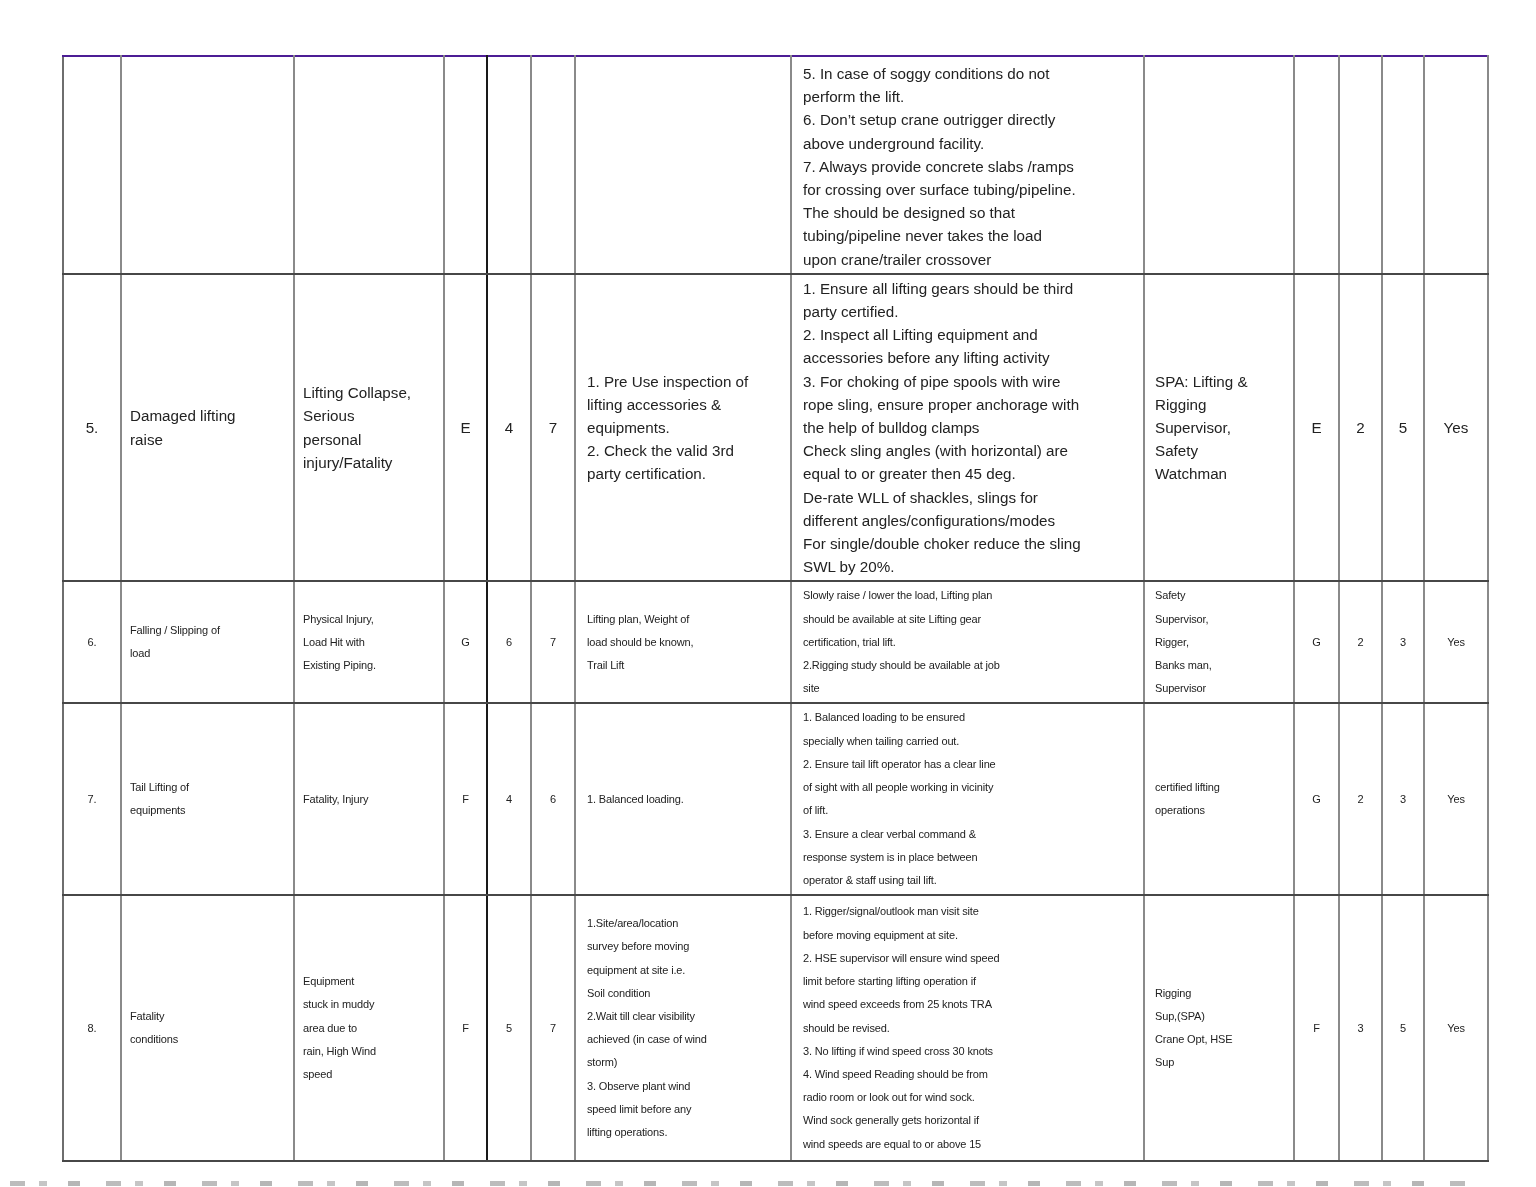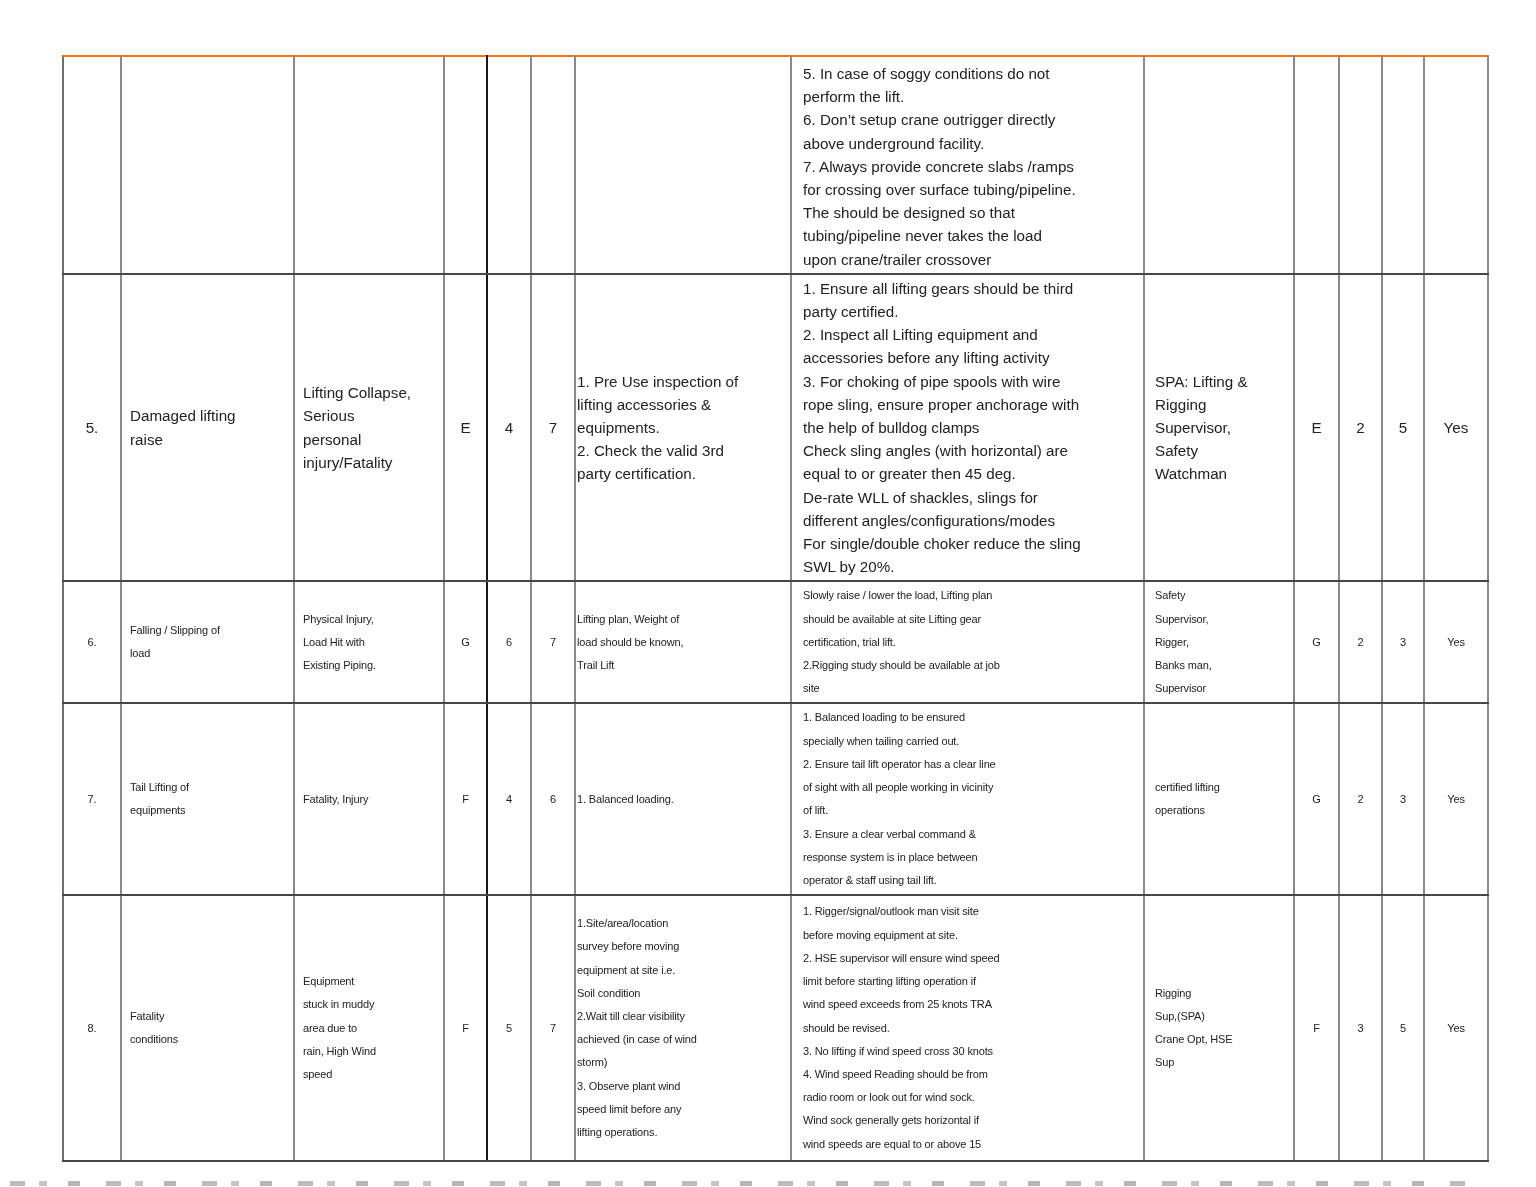--- a/index.html
+++ b/index.html
@@ -14,25 +14,25 @@
   td{
     border-right:2px solid #8a8a8a;
     border-bottom:2px solid #474747;
     vertical-align:middle;
     padding:2px 8px;
     font-size:15.2px;line-height:23.2px;
     white-space:pre-line;
     overflow:hidden;
     word-wrap:break-word;
   }
-  tr.first td{border-top:2px solid #f97316}
+  tr.first td{border-top:2px solid #4c1d95}
   td:first-child{border-left:2px solid #6e6e6e}
   td.dark-right{border-right-color:#191919}
   td.center{text-align:center;padding:2px 2px}
-  td.ctl1{padding-left:1px;padding-right:8px}
+  td.ctl1{padding-left:11px;padding-right:8px}
   td.ctl2{padding-left:11px;padding-right:9px}
   td.resp{padding-left:10px}
   tr.narrow td{font-size:11px;letter-spacing:-0.15px}
   tr.cont td.ctl2{vertical-align:top;padding-top:5px}
   .sliver{
     position:absolute;left:10px;top:1181px;width:1462px;height:5px;
     background-image:repeating-linear-gradient(90deg,
       #a6a6a6 0px,#a6a6a6 15px,transparent 15px,transparent 29px,
       #b2b2b2 29px,#b2b2b2 37px,transparent 37px,transparent 58px,
       #9e9e9e 58px,#9e9e9e 70px,transparent 70px,transparent 96px);

